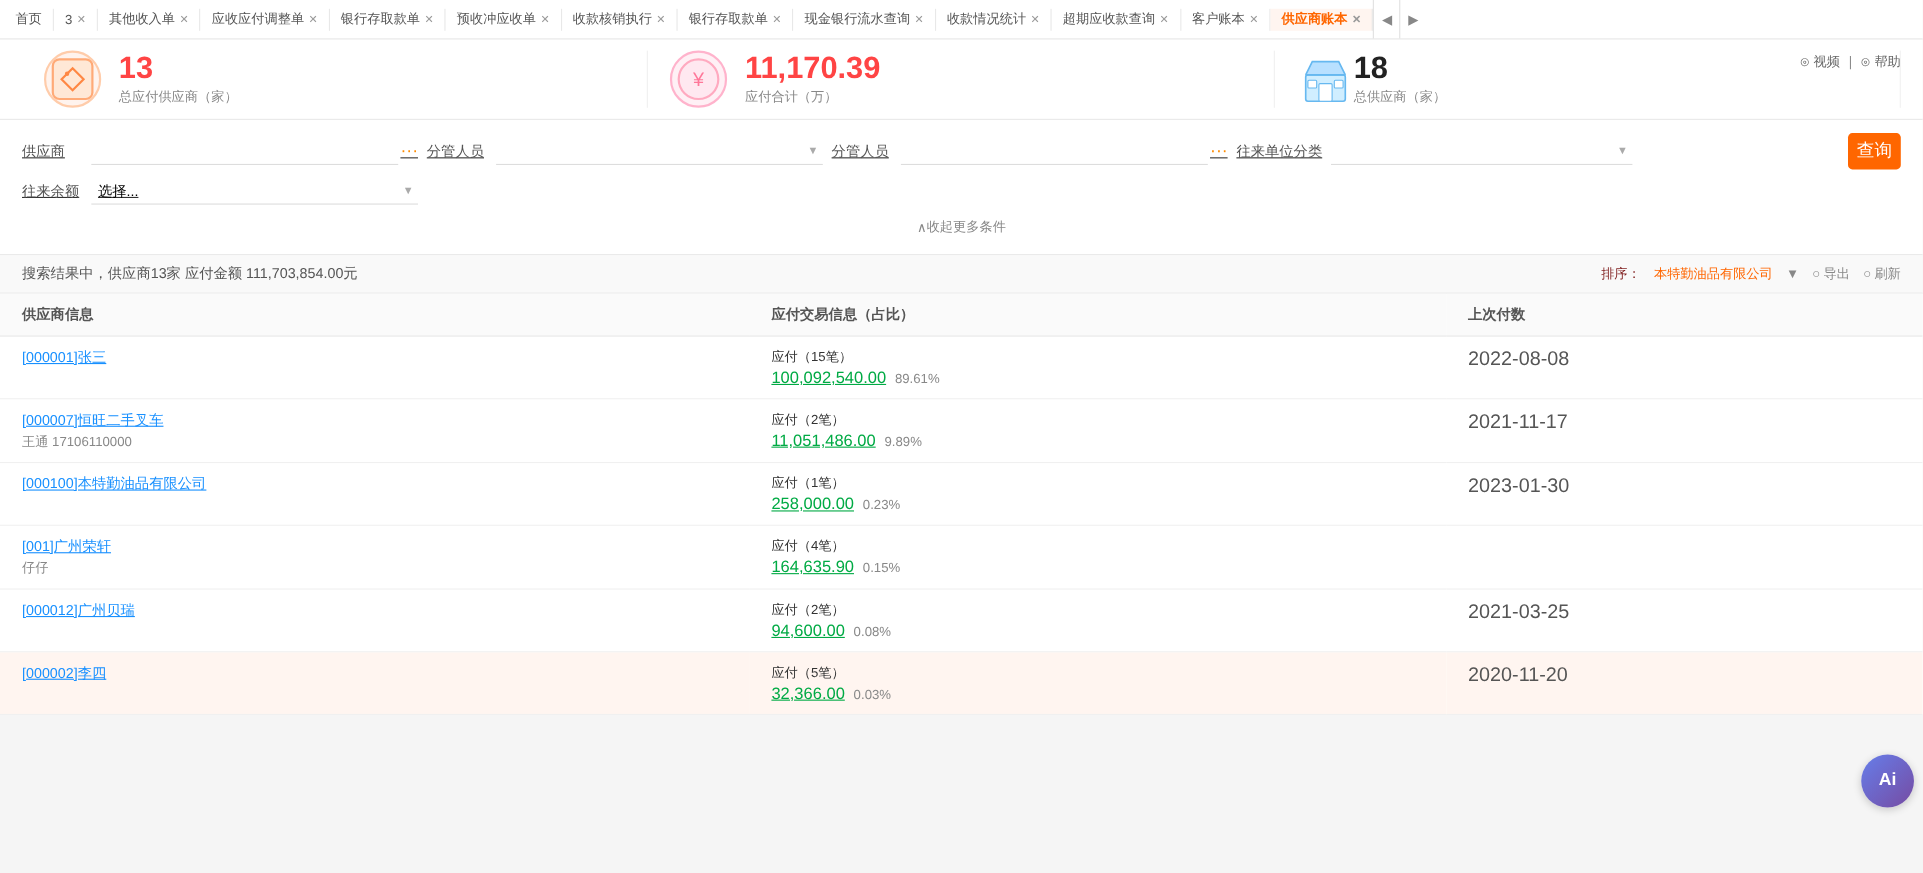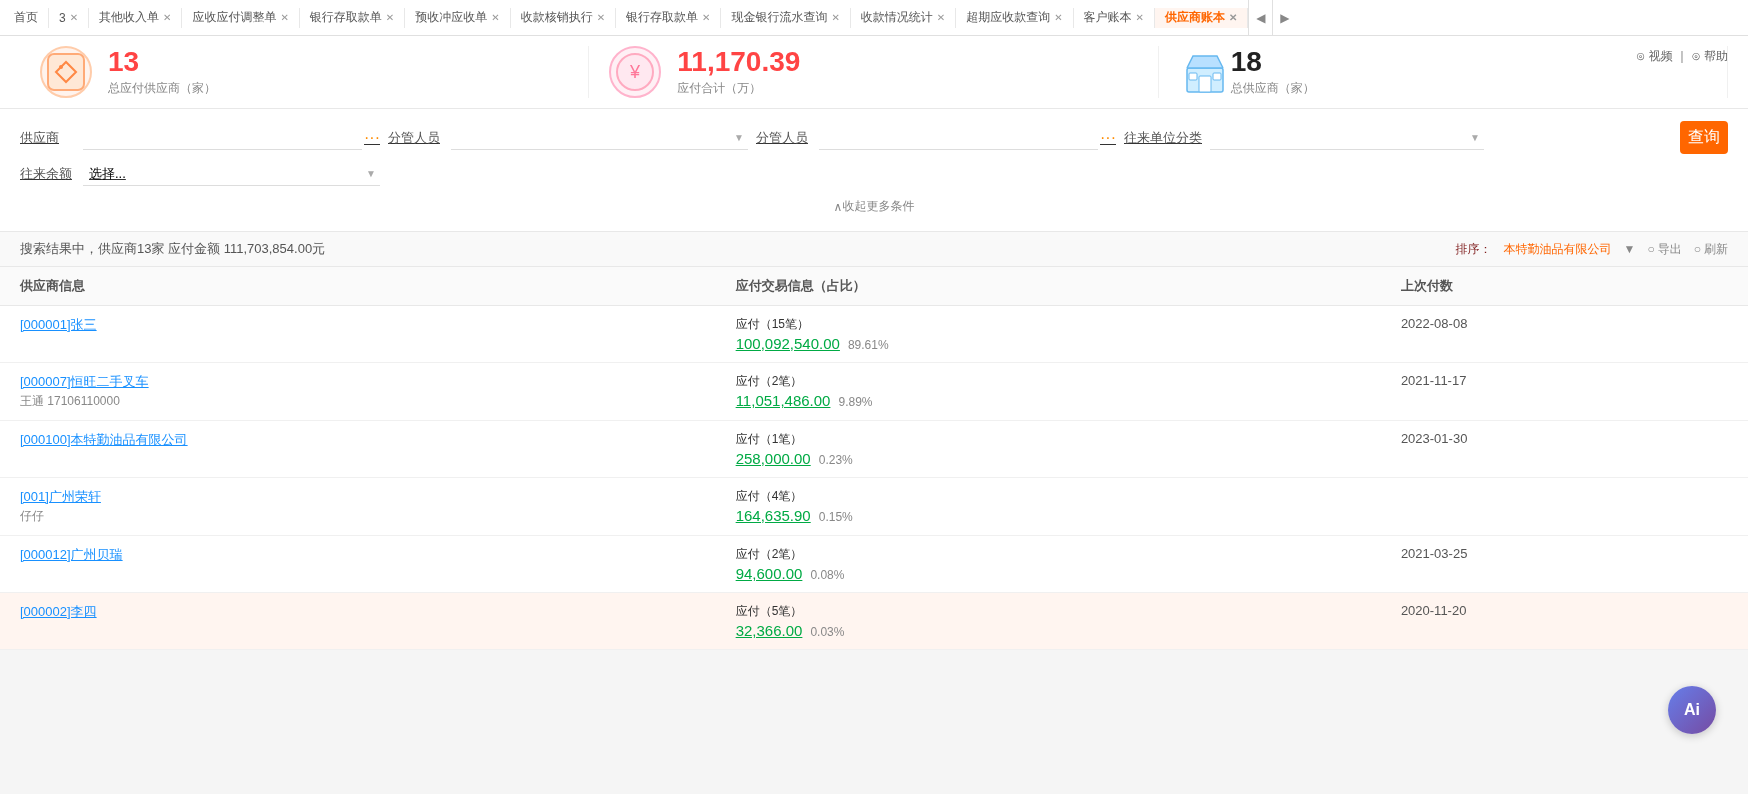--- a/index.html
+++ b/index.html
@@ -256,35 +256,35 @@
     .tx-amount {
       color: #00aa44;
       font-size: 15px;
       font-weight: 500;
       display: block;
       text-decoration: underline;
       cursor: pointer;
       margin-top: 2px;
     }
     .tx-percent { color: #888; font-size: 12px; margin-left: 8px; }
-    .date-val { color: #555; font-size: 13px; }
+    .date-val { color: #555; font-size: 18px; }
 
     
     .table-scroll {
       max-height: calc(100vh - 340px);
       overflow-y: auto;
     }
     .table-scroll::-webkit-scrollbar { width: 6px; }
     .table-scroll::-webkit-scrollbar-track { background: #f0f0f0; }
     .table-scroll::-webkit-scrollbar-thumb { background: #ccc; border-radius: 3px; }
 
     
     .ai-btn {
       position: fixed;
-      right: 32px;
+      right: 8px;
       bottom: 60px;
       width: 48px;
       height: 48px;
       background: linear-gradient(135deg, #667eea, #764ba2);
       border-radius: 50%;
       display: flex;
       align-items: center;
       justify-content: center;
       color: #fff;
       font-size: 16px;

